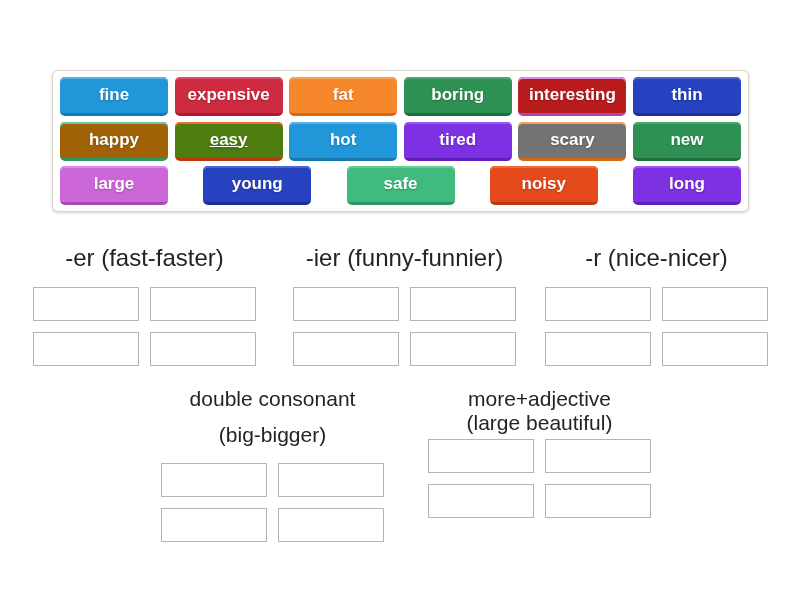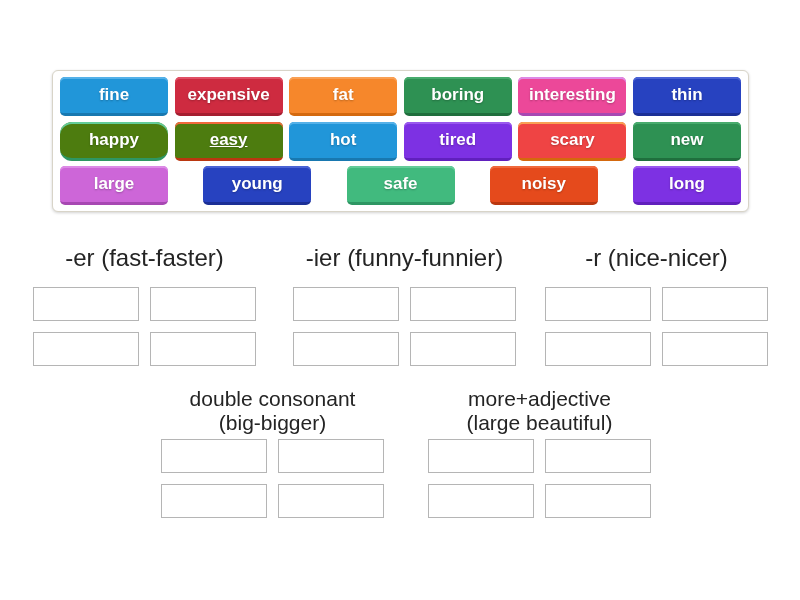--- a/index.html
+++ b/index.html
@@ -64,38 +64,38 @@
   .slot {
     height: 34px;
     box-sizing: border-box;
     background: #ffffff;
     border: 1px solid #b5b5b5;
   }
 
   #g1 { left: 32px;  top: 241px; width: 225px; }
   #g2 { left: 292px; top: 241px; width: 225px; }
   #g3 { left: 544px; top: 241px; width: 225px; }
-  #g4 { left: 161px; top: 387px; width: 223px; }
+  #g4 { left: 161px; top: 387px; width: 223px; gap: 12px; }
   #g5 { left: 428px; top: 387px; width: 223px; }
 </style>
 </head>
 <body>
 
 <div class="tray">
   <div class="tile" style="background: rgb(33, 150, 217); box-shadow: rgb(85, 177, 232) 0px 2px 0px inset; border-bottom: 3px solid rgb(24, 120, 176);">fine</div>
   <div class="tile" style="background: rgb(206, 43, 64); box-shadow: rgb(224, 80, 100) 0px 2px 0px inset; border-bottom: 3px solid rgb(165, 30, 48);">expensive</div>
   <div class="tile" style="background: rgb(246, 135, 43); box-shadow: rgb(249, 160, 84) 0px 2px 0px inset; border-bottom: 3px solid rgb(212, 105, 14);">fat</div>
   <div class="tile" style="background: rgb(46, 145, 83); box-shadow: rgb(72, 171, 109) 0px 2px 0px inset; border-bottom: 3px solid rgb(31, 111, 61); text-align: right;">boring</div>
-  <div class="tile" style="background: #ec4899; box-shadow: rgb(221, 138, 230) 0px 2px 0px inset; border-bottom: 3px solid rgb(167, 72, 178);">interesting</div>
+  <div class="tile" style="background: #b91c1c; box-shadow: rgb(221, 138, 230) 0px 2px 0px inset; border-bottom: 3px solid rgb(167, 72, 178);">interesting</div>
   <div class="tile" style="background: rgb(39, 66, 192); box-shadow: rgb(74, 99, 212) 0px 2px 0px inset; border-bottom: 3px solid rgb(27, 47, 150);">thin</div>
-  <div class="tile" style="background: #4d7c0f; box-shadow: rgb(99, 204, 153) 0px 2px 0px inset; border-bottom: 3px solid rgb(46, 150, 99); border-radius: 12px;">happy</div>
+  <div class="tile" style="background: #a16207; box-shadow: rgb(99, 204, 153) 0px 2px 0px inset; border-bottom: 3px solid rgb(46, 150, 99);">happy</div>
   <div class="tile" style="background: #4d7c0f; box-shadow: rgb(240, 105, 60) 0px 2px 0px inset; border-bottom: 3px solid rgb(186, 55, 16); text-decoration: underline;">easy</div>
   <div class="tile" style="background: rgb(33, 150, 217); box-shadow: rgb(85, 177, 232) 0px 2px 0px inset; border-bottom: 3px solid rgb(24, 120, 176);">hot</div>
   <div class="tile" style="background: rgb(125, 49, 227); box-shadow: rgb(154, 88, 238) 0px 2px 0px inset; border-bottom: 3px solid rgb(97, 32, 189);">tired</div>
-  <div class="tile" style="background: #ef4444; box-shadow: rgb(249, 160, 84) 0px 2px 0px inset; border-bottom: 3px solid rgb(212, 105, 14);">scary</div>
+  <div class="tile" style="background: #737373; box-shadow: rgb(249, 160, 84) 0px 2px 0px inset; border-bottom: 3px solid rgb(212, 105, 14);">scary</div>
   <div class="tile" style="background: rgb(46, 145, 83); box-shadow: rgb(72, 171, 109) 0px 2px 0px inset; border-bottom: 3px solid rgb(31, 111, 61);">new</div>
   <div class="tile" style="background: rgb(205, 102, 216); box-shadow: rgb(221, 138, 230) 0px 2px 0px inset; border-bottom: 3px solid rgb(167, 72, 178);">large</div>
   <div class="tile" style="background: rgb(39, 66, 192); box-shadow: rgb(74, 99, 212) 0px 2px 0px inset; border-bottom: 3px solid rgb(27, 47, 150);">young</div>
   <div class="tile" style="background: rgb(65, 186, 126); box-shadow: rgb(99, 204, 153) 0px 2px 0px inset; border-bottom: 3px solid rgb(46, 150, 99);">safe</div>
   <div class="tile" style="background: rgb(229, 74, 28); box-shadow: rgb(240, 105, 60) 0px 2px 0px inset; border-bottom: 3px solid rgb(186, 55, 16);">noisy</div>
   <div class="tile" style="background: rgb(125, 49, 227); box-shadow: rgb(154, 88, 238) 0px 2px 0px inset; border-bottom: 3px solid rgb(97, 32, 189);">long</div>
 </div>
 
 <div class="group group-lg" id="g1">
   <div class="group-title">-er (fast-faster)</div>

